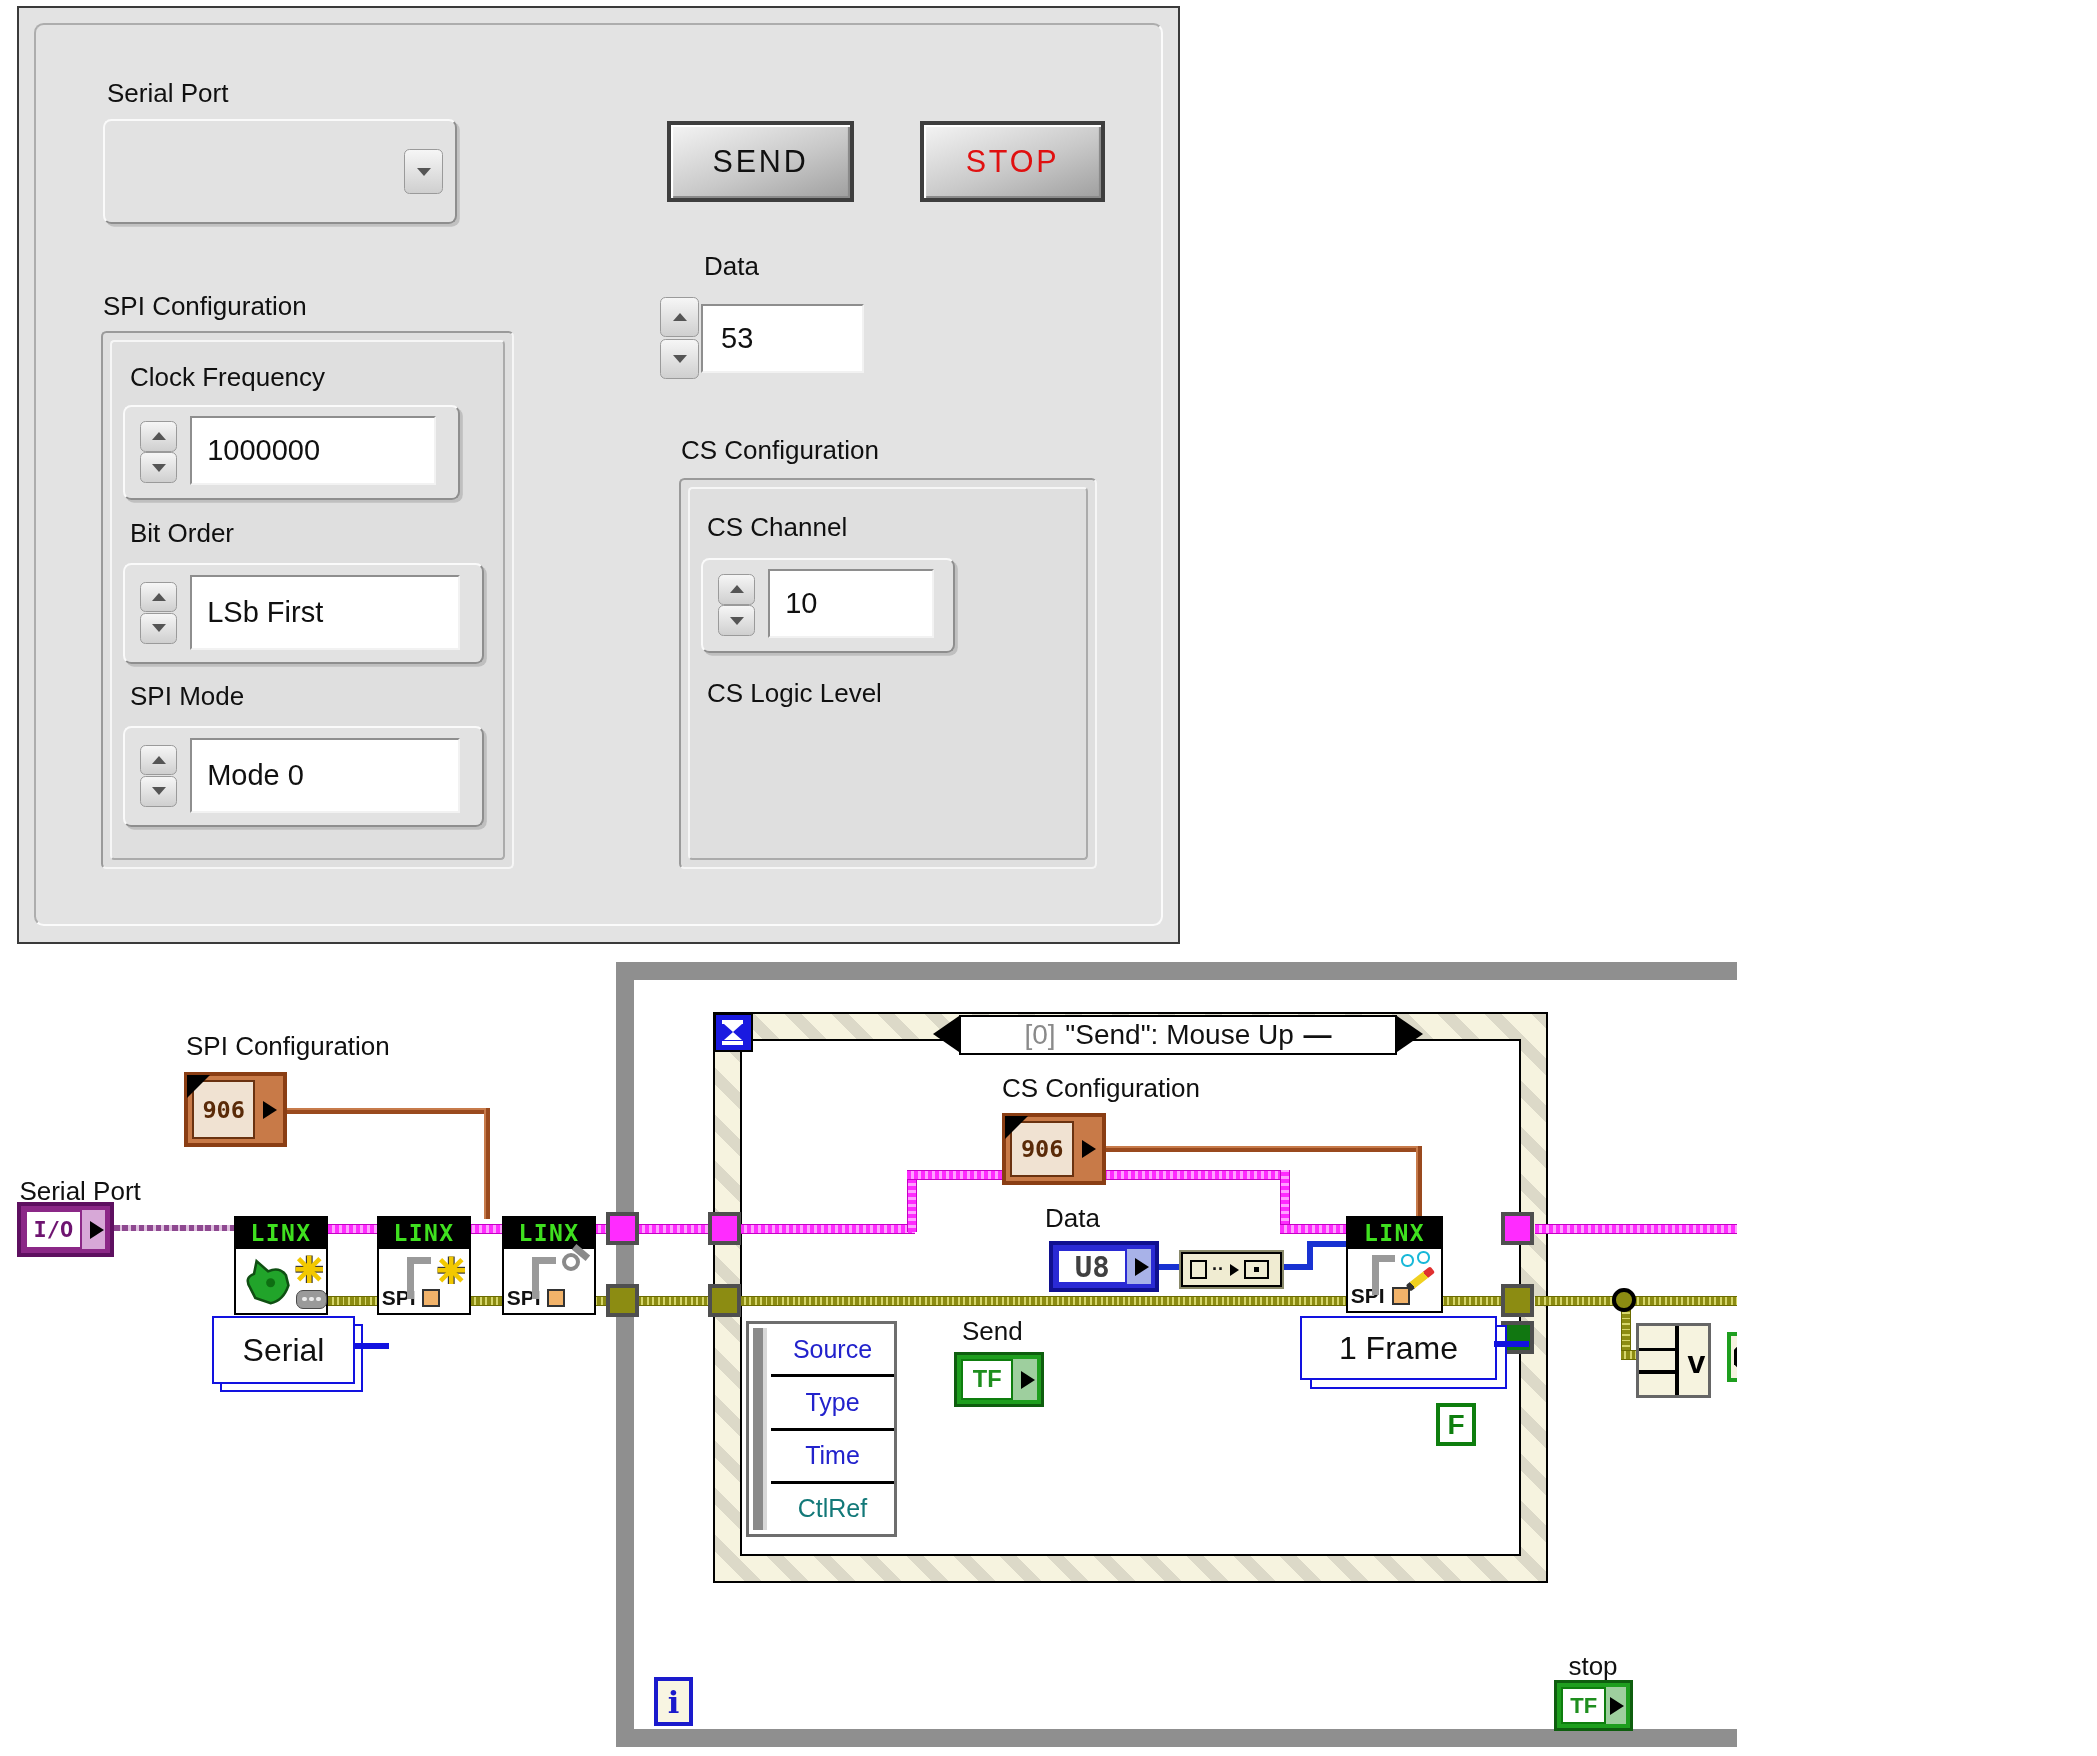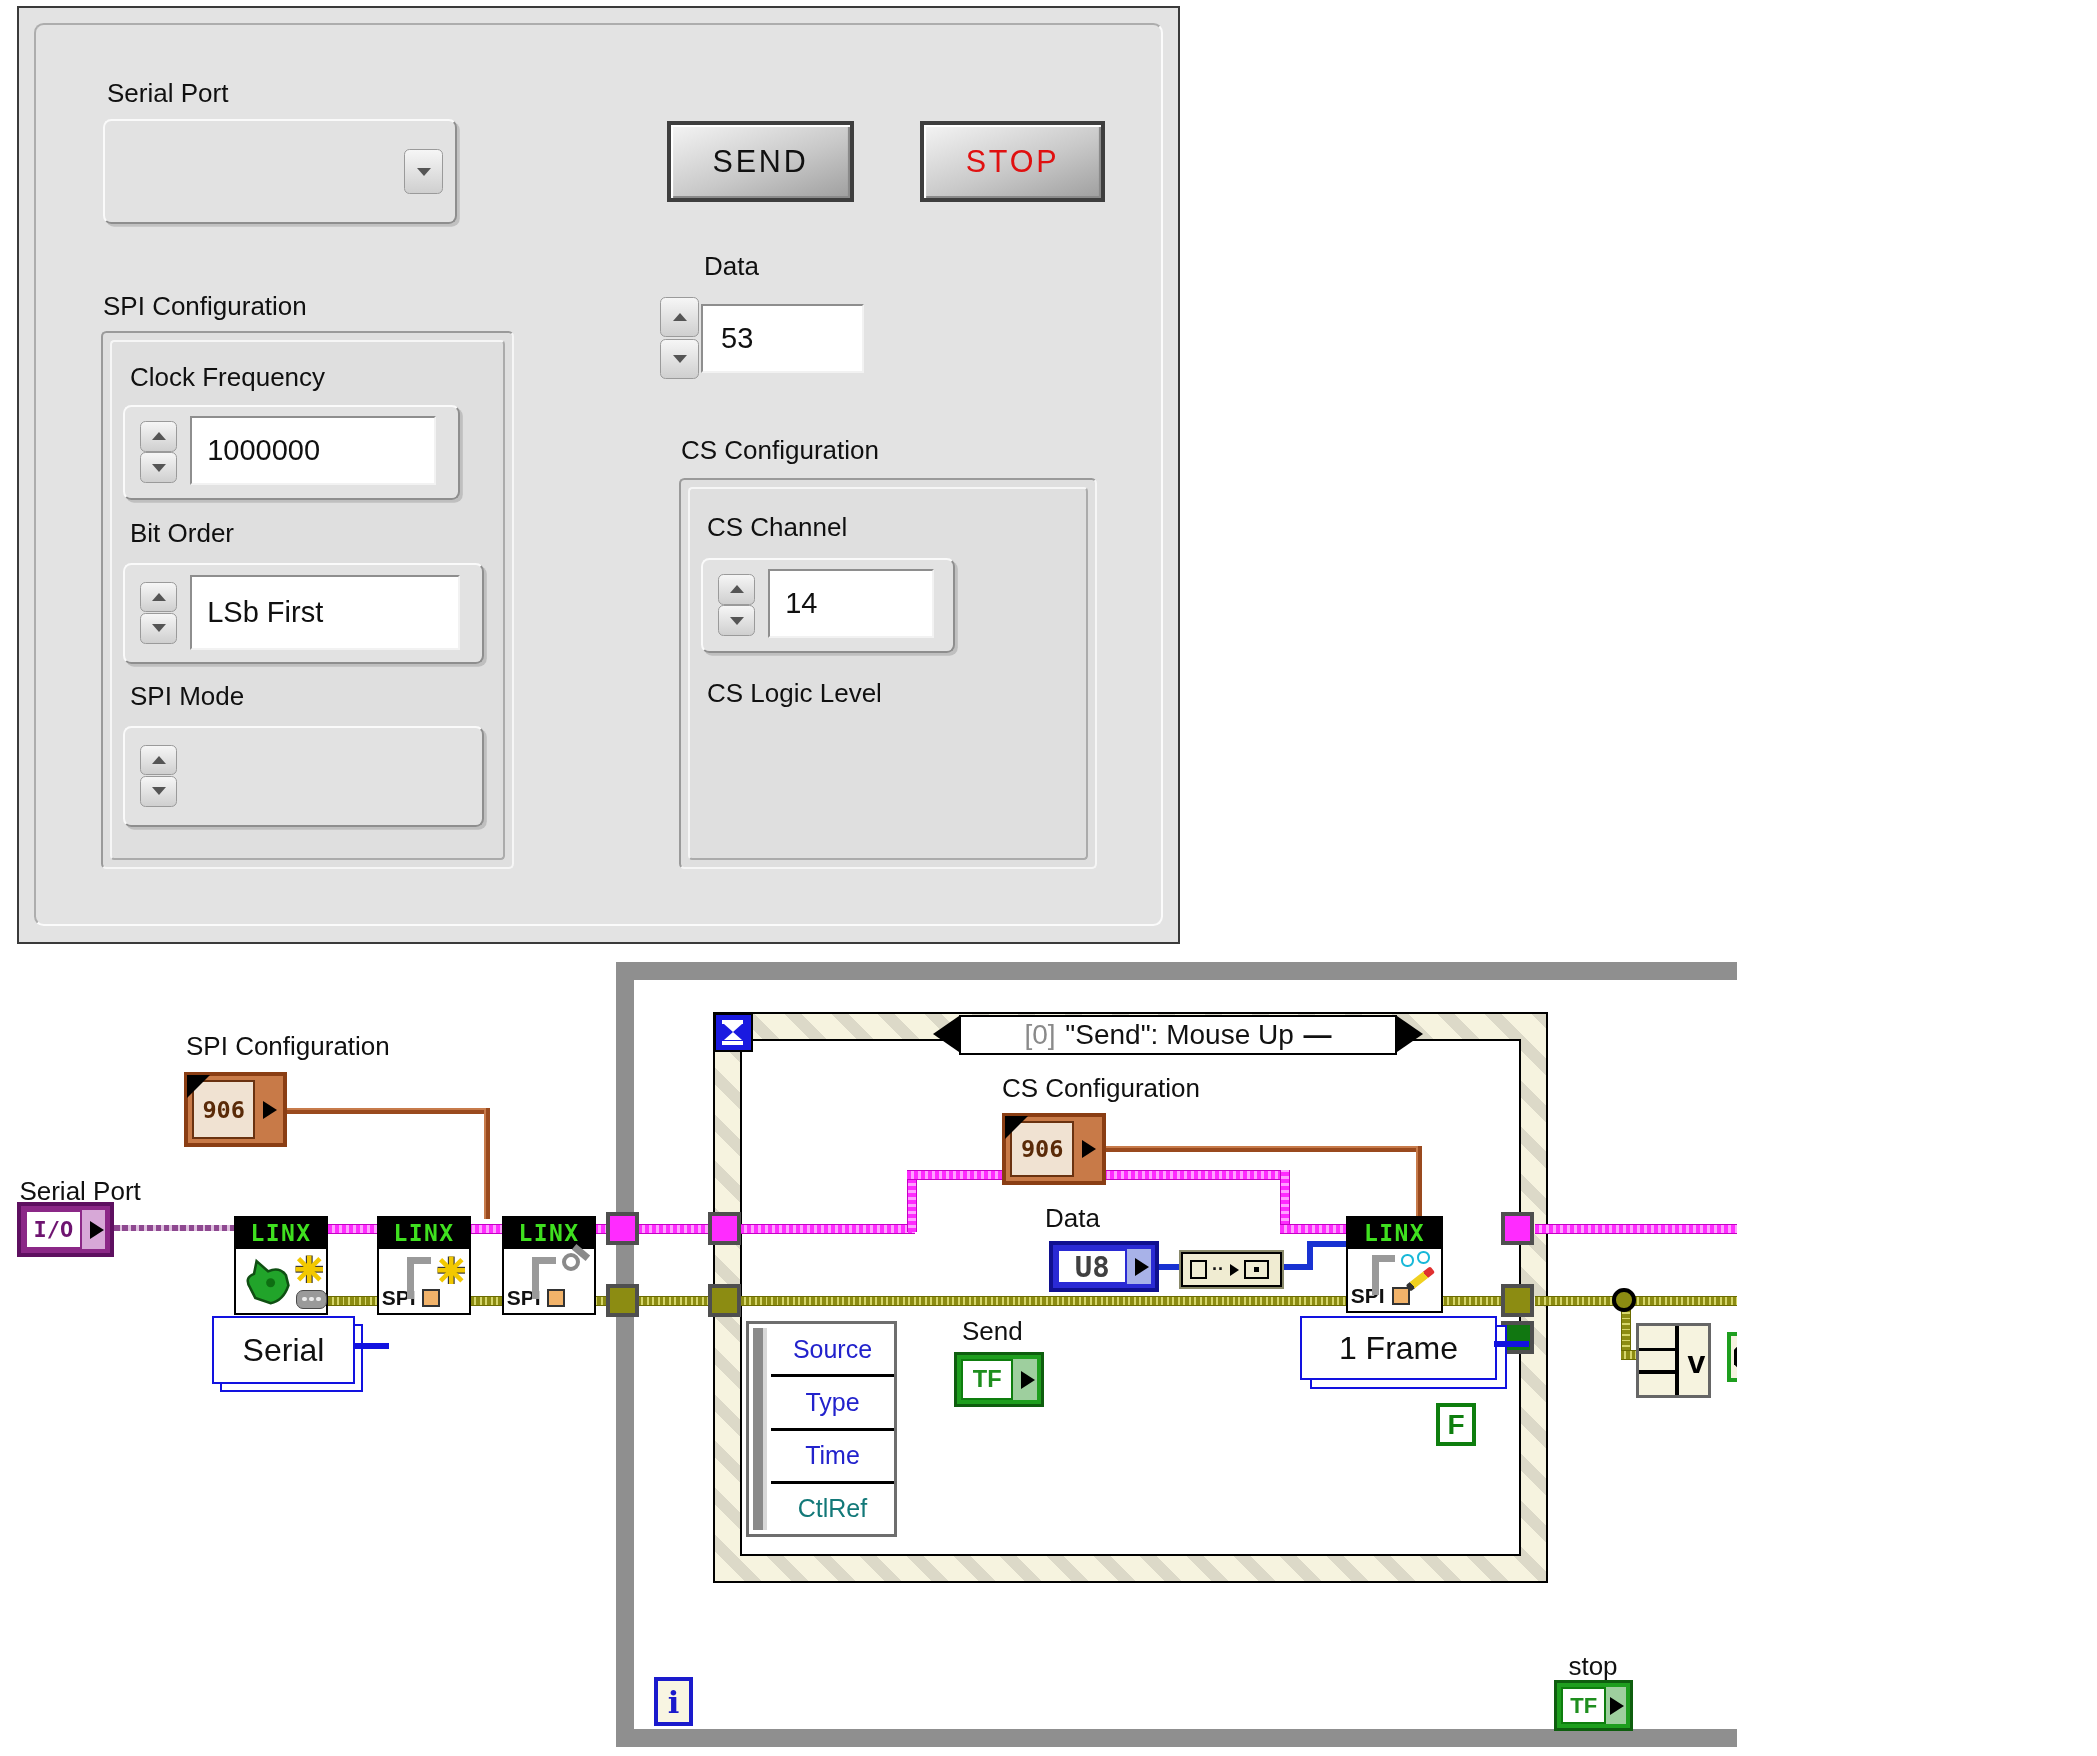--- a/index.html
+++ b/index.html
@@ -131,38 +131,41 @@
   <div class="abs lbl" style="left:130px;top:681px">SPI Mode</div>
   <div class="abs raised" style="left:123px;top:726px;width:357px;height:97px">
     <div class="abs spin" style="left:15.2px;top:16.6px;width:37px;height:62px">
       <div class="spin-btn">
           <div class="tri-u"></div>
         </div>
       <div class="spin-btn">
           <div class="tri-d"></div>
         </div>
     </div>
+    <div class="abs sunken val" style="left:65px;top:10.4px;width:270px;height:75px;padding-left:15.2px;box-sizing:border-box">
+      <span>Mode 0</span>
+    </div>
   </div>
 
   <div class="abs lbl" style="left:681px;top:435px">CS Configuration</div>
   <div class="abs cluster" style="left:679px;top:478px;width:414px;height:387px">
     <div class="cluster-in"></div>
   </div>
   <div class="abs lbl" style="left:707px;top:512px">CS Channel</div>
   <div class="abs raised" style="left:701px;top:558px;width:250px;height:91px">
     <div class="abs spin" style="left:15.2px;top:14px;width:37px;height:62px">
       <div class="spin-btn">
           <div class="tri-u"></div>
         </div>
       <div class="spin-btn">
           <div class="tri-d"></div>
         </div>
     </div>
     <div class="abs sunken val" style="left:65px;top:9px;width:166px;height:69px;padding-left:15.2px;box-sizing:border-box">
-      <span>14</span>
+      <span>10</span>
     </div>
   </div>
   <div class="abs lbl" style="left:707px;top:678px">CS Logic Level</div>
 
   <div class="abs loop" style="left:616px;top:962px;width:1212px;height:785px;box-sizing:border-box"></div>
   <div class="abs" style="left:1808px;top:1709px;width:18.7px;height:11px;background:#fff"></div>
 
   <div class="abs evt" style="left:713px;top:1012px;width:835px;height:571px;box-sizing:border-box">
     <div class="evt-in"></div>
   </div>

